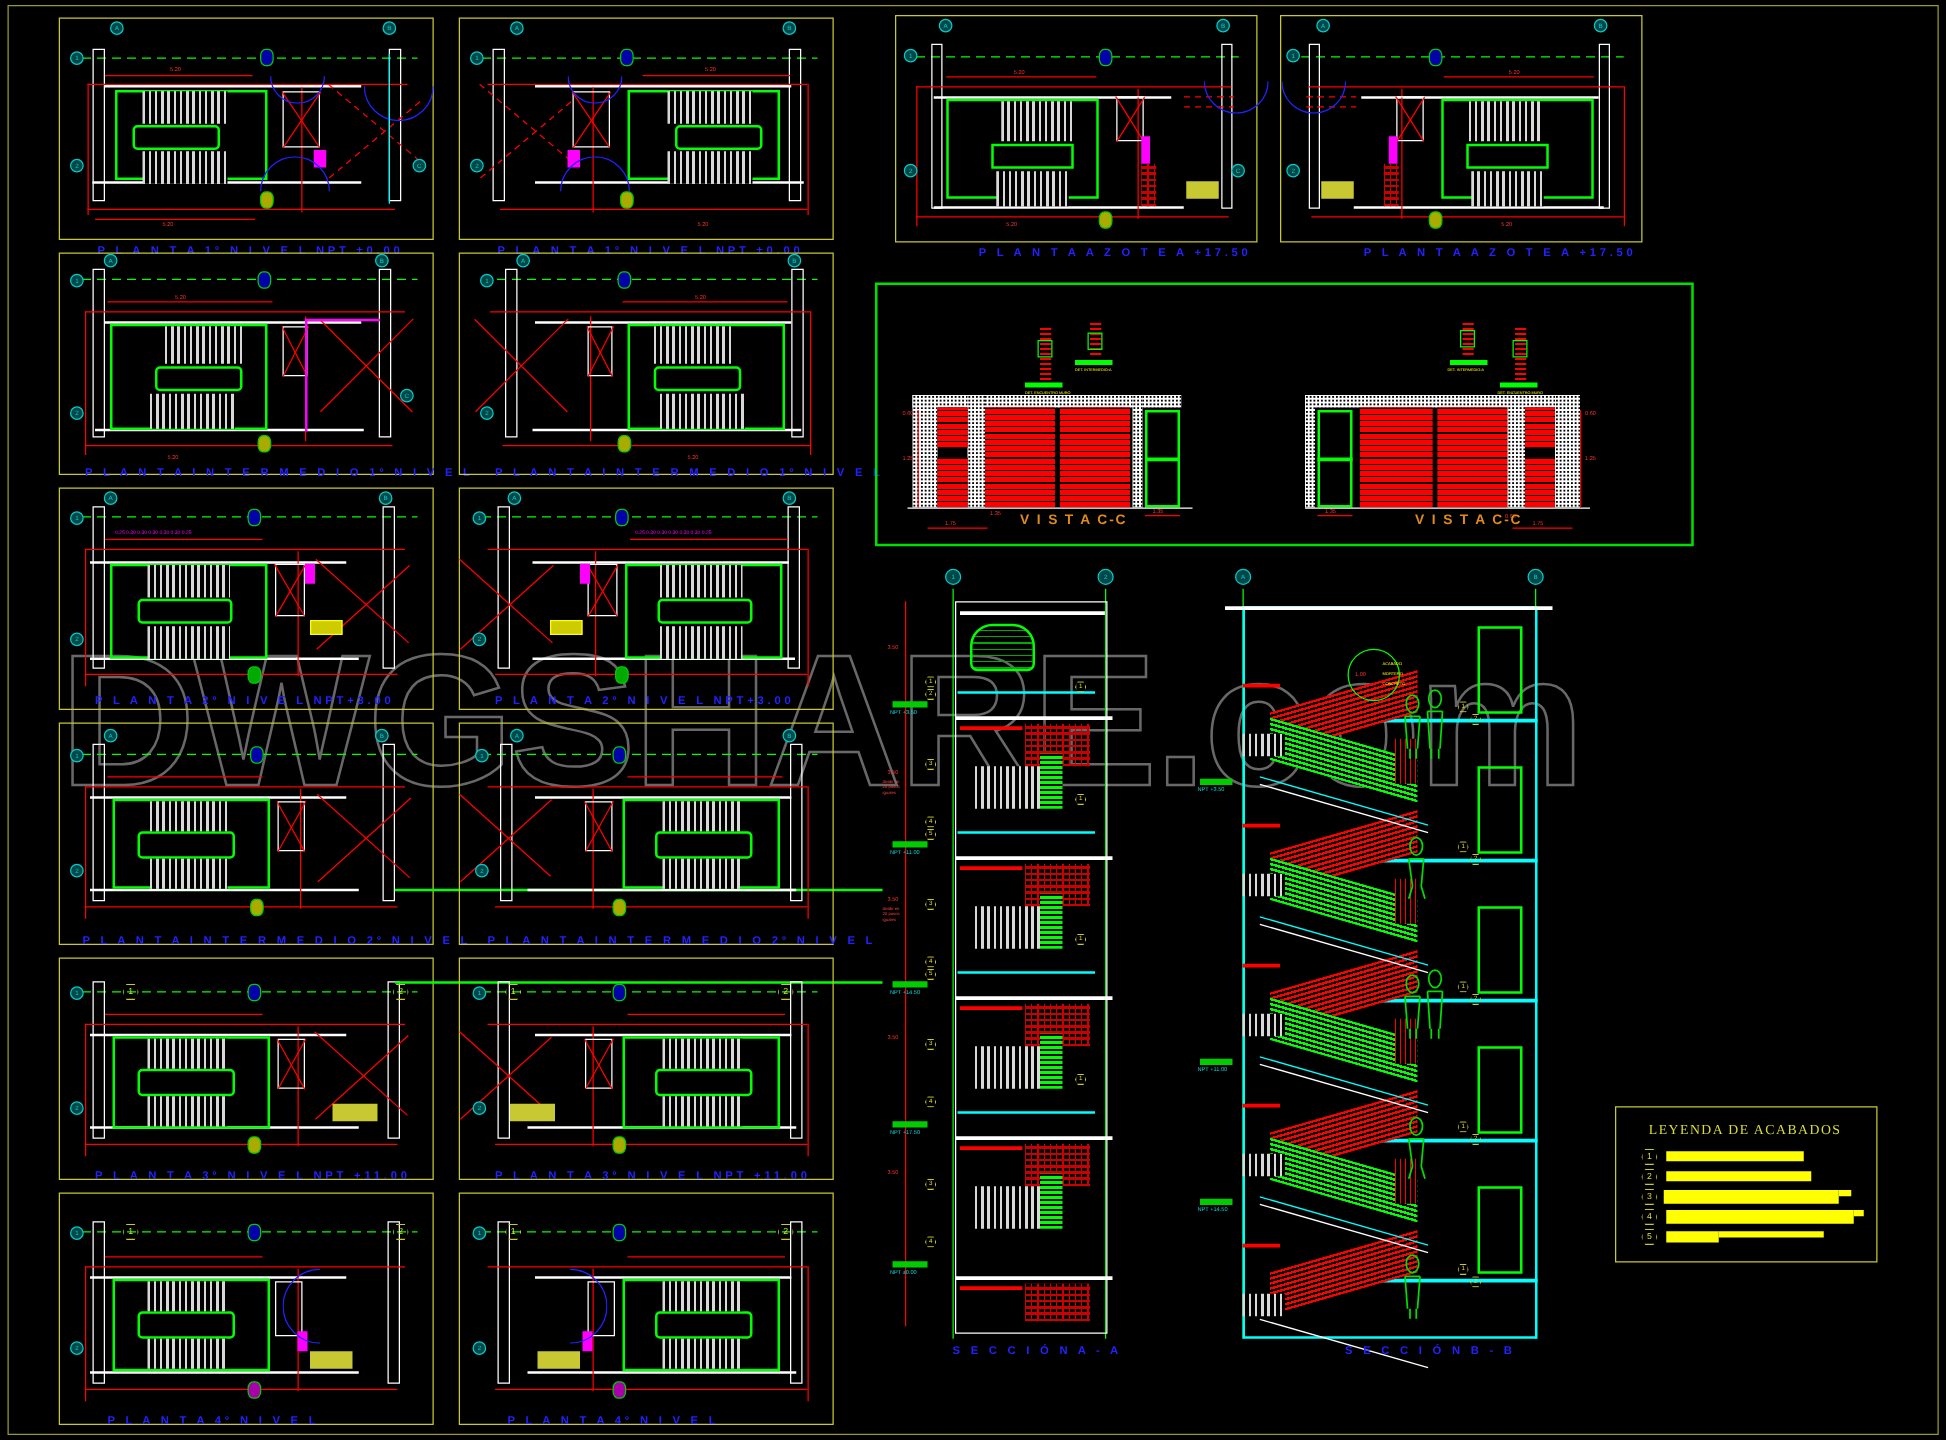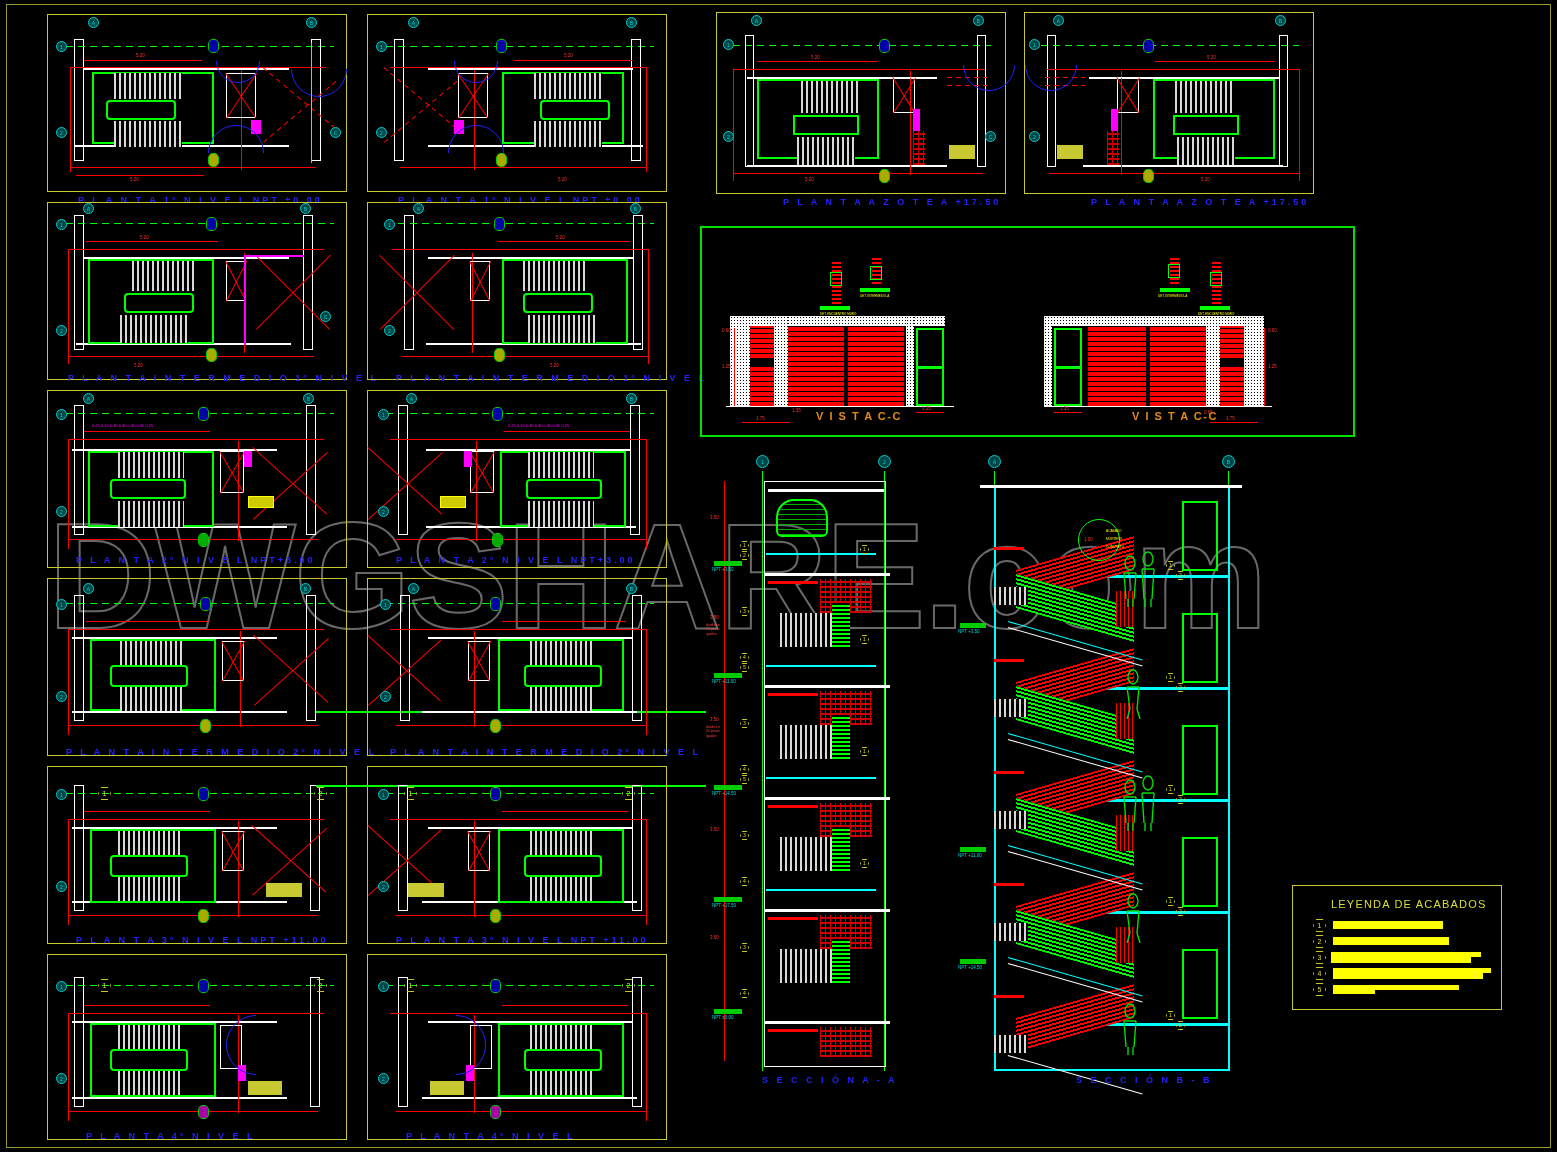--- a/index.html
+++ b/index.html
@@ -797,21 +797,21 @@
       <div class="hexn" style="left:98px;top:50px;width:9px;height:9px;line-height:7px;font-size:5px;">1</div>
       <div class="hexn" style="left:98px;top:140px;width:9px;height:9px;line-height:7px;font-size:5px;">1</div>
       <div class="hexn" style="left:98px;top:252px;width:9px;height:9px;line-height:7px;font-size:5px;">1</div>
       <div class="hexn" style="left:98px;top:364px;width:9px;height:9px;line-height:7px;font-size:5px;">1</div>
     </div>
 
     <div class="ttl" style="left:60px;top:620px;font-size:9px;">S E C C I Ó N   A - A</div>
   </div>
 
   <div class="legendPanel" style="left:1292px;top:885px;width:210px;height:125px;">
-    <div class="legTitle" style="left:38px;top:12px;">LEYENDA DE ACABADOS</div>
+    <div class="legTitle" style="left:26px;top:12px;font-family:Liberation Serif, serif;">LEYENDA DE ACABADOS</div>
 
     <div style="position:absolute;left:20px;top:33px;width:186px;height:16px;">
       <div class="hexn" style="left:0;top:0;">1</div>
       <div class="legBar" style="left:20px;top:2px;width:110px;height:8px;"></div>
     </div>
     <div style="position:absolute;left:20px;top:49px;width:186px;height:16px;">
       <div class="hexn" style="left:0;top:0;">2</div>
       <div class="legBar" style="left:20px;top:2px;width:116px;height:8px;"></div>
     </div>
     <div style="position:absolute;left:20px;top:65px;width:186px;height:16px;">

